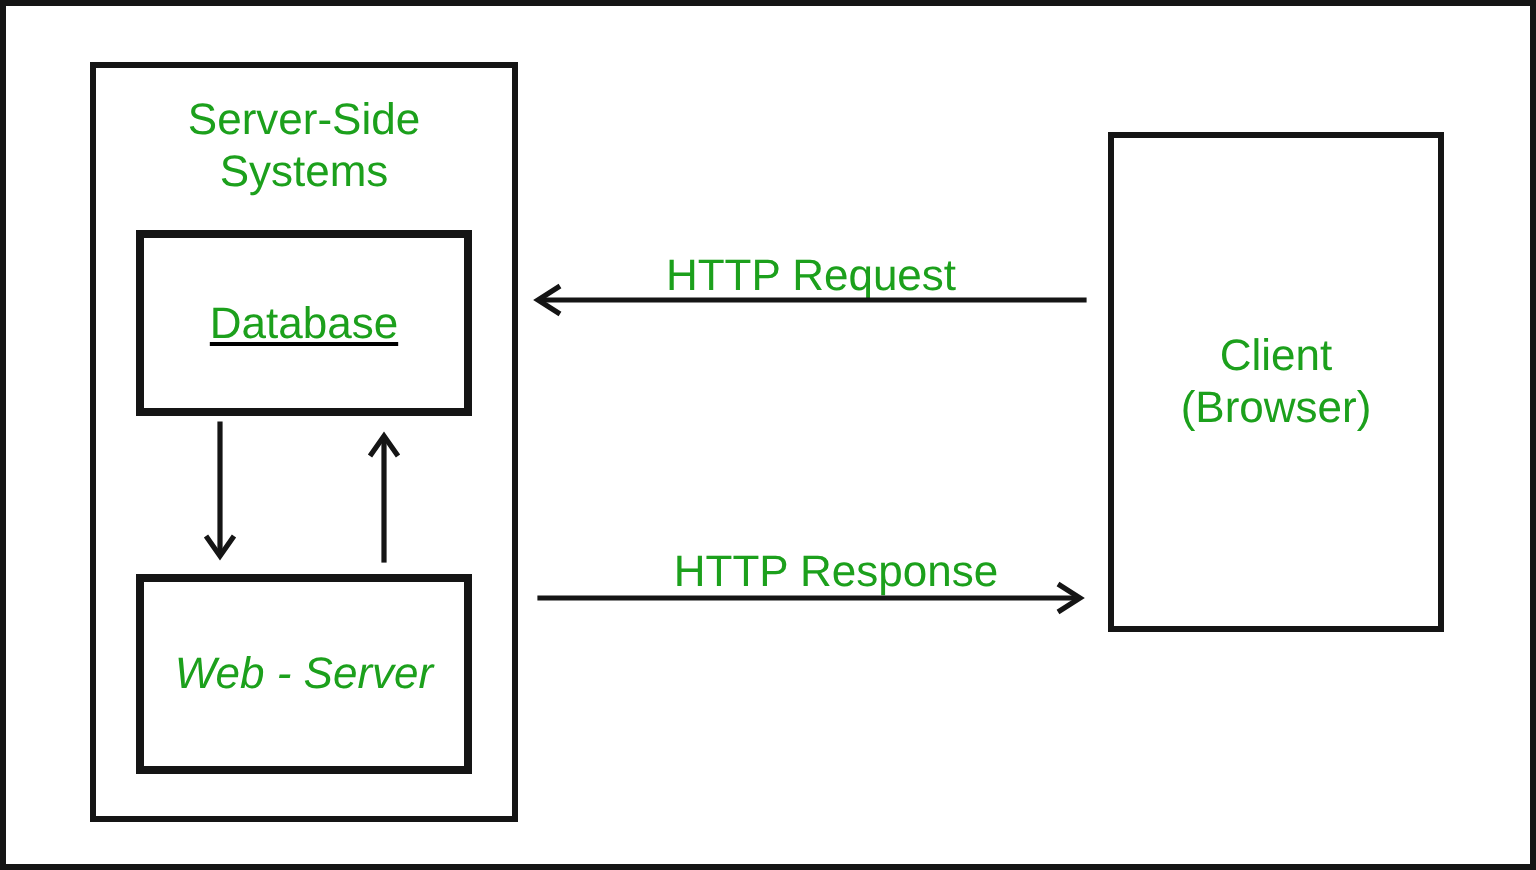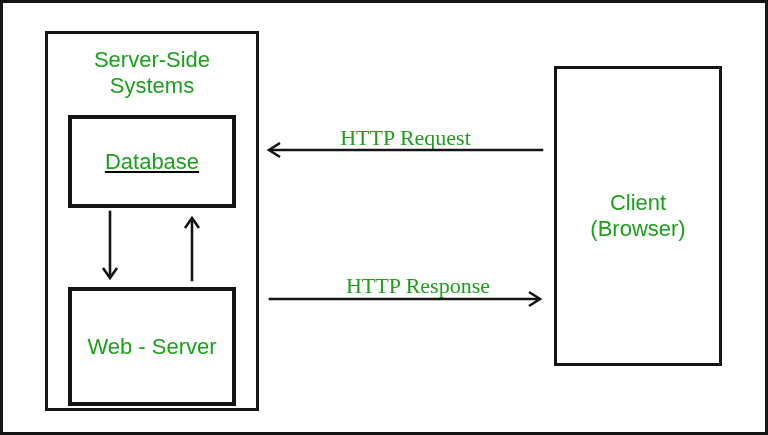--- a/index.html
+++ b/index.html
@@ -34,29 +34,28 @@
   .green-label {
     color: var(--text-green);
     font-size: 22px;
     line-height: 26px;
     text-align: center;
     white-space: pre-line;
   }
   .server-box   { left: 42px;  top: 28px;  width: 214px; height: 380px; }
   .server-title { position: absolute; left: 42px; top: 44px; width: 214px; }
   .database-box   { left: 65px; top: 112px; width: 168px; height: 93px; text-decoration: underline; }
-  .webserver-box  { left: 65px; top: 284px; width: 168px; height: 119px; }
+  .webserver-box  { left: 65px; top: 284px; width: 168px; height: 100px; font-style: italic; }
   .client-box {
-    left: 551px; top: 63px; width: 168px; height: 300px;
+    left: 551px; top: 63px; width: 168px; height: 250px;
     display: flex; align-items: center; justify-content: center;
   }
   .arrow-label {
     position: absolute;
     text-align: center;
-    font-family: Liberation Serif, serif;
   }
   .request-label  { left: 280px; top: 122px; width: 245px; }
   .response-label { left: 290px; top: 270px; width: 250px; }
   .arrow-layer {
     position: absolute;
     left: 0; top: 0; width: 768px; height: 435px;
     pointer-events: none;
   }
   .arrow-stroke {
     stroke: var(--line-color);

